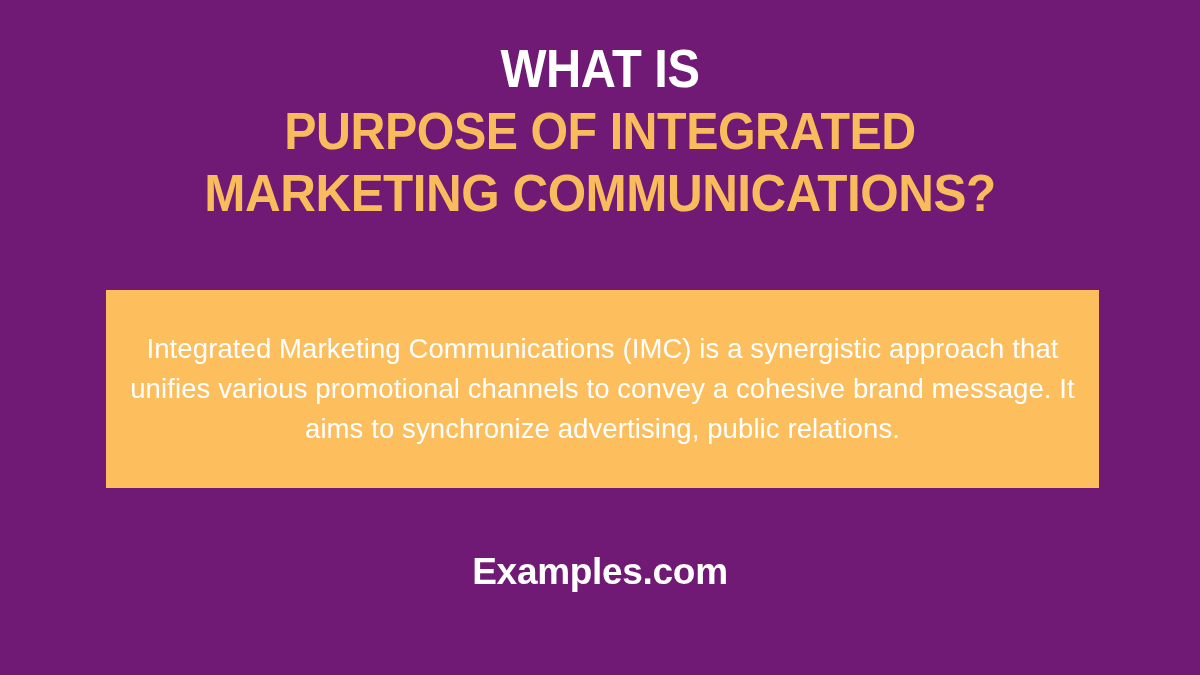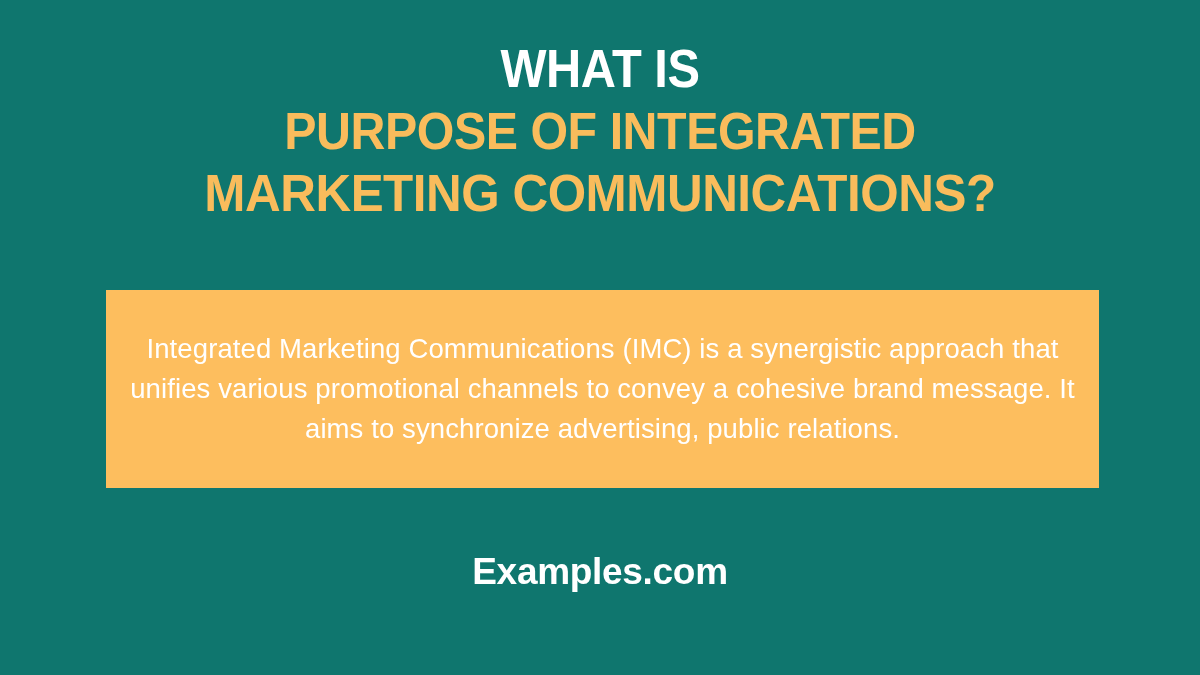--- a/index.html
+++ b/index.html
@@ -12,21 +12,21 @@
     height: 675px;
     overflow: hidden;
     font-family: "Liberation Sans", sans-serif;
     background: #ffffff;
   }
 
   .slide {
     position: relative;
     width: 1200px;
     height: 675px;
-    background: #0f766e;
+    background: #701a75;
     box-sizing: border-box;
   }
 
   
   .heading-block {
     position: absolute;
     left: 0;
     top: 38px;
     width: 1200px;
     text-align: center;

